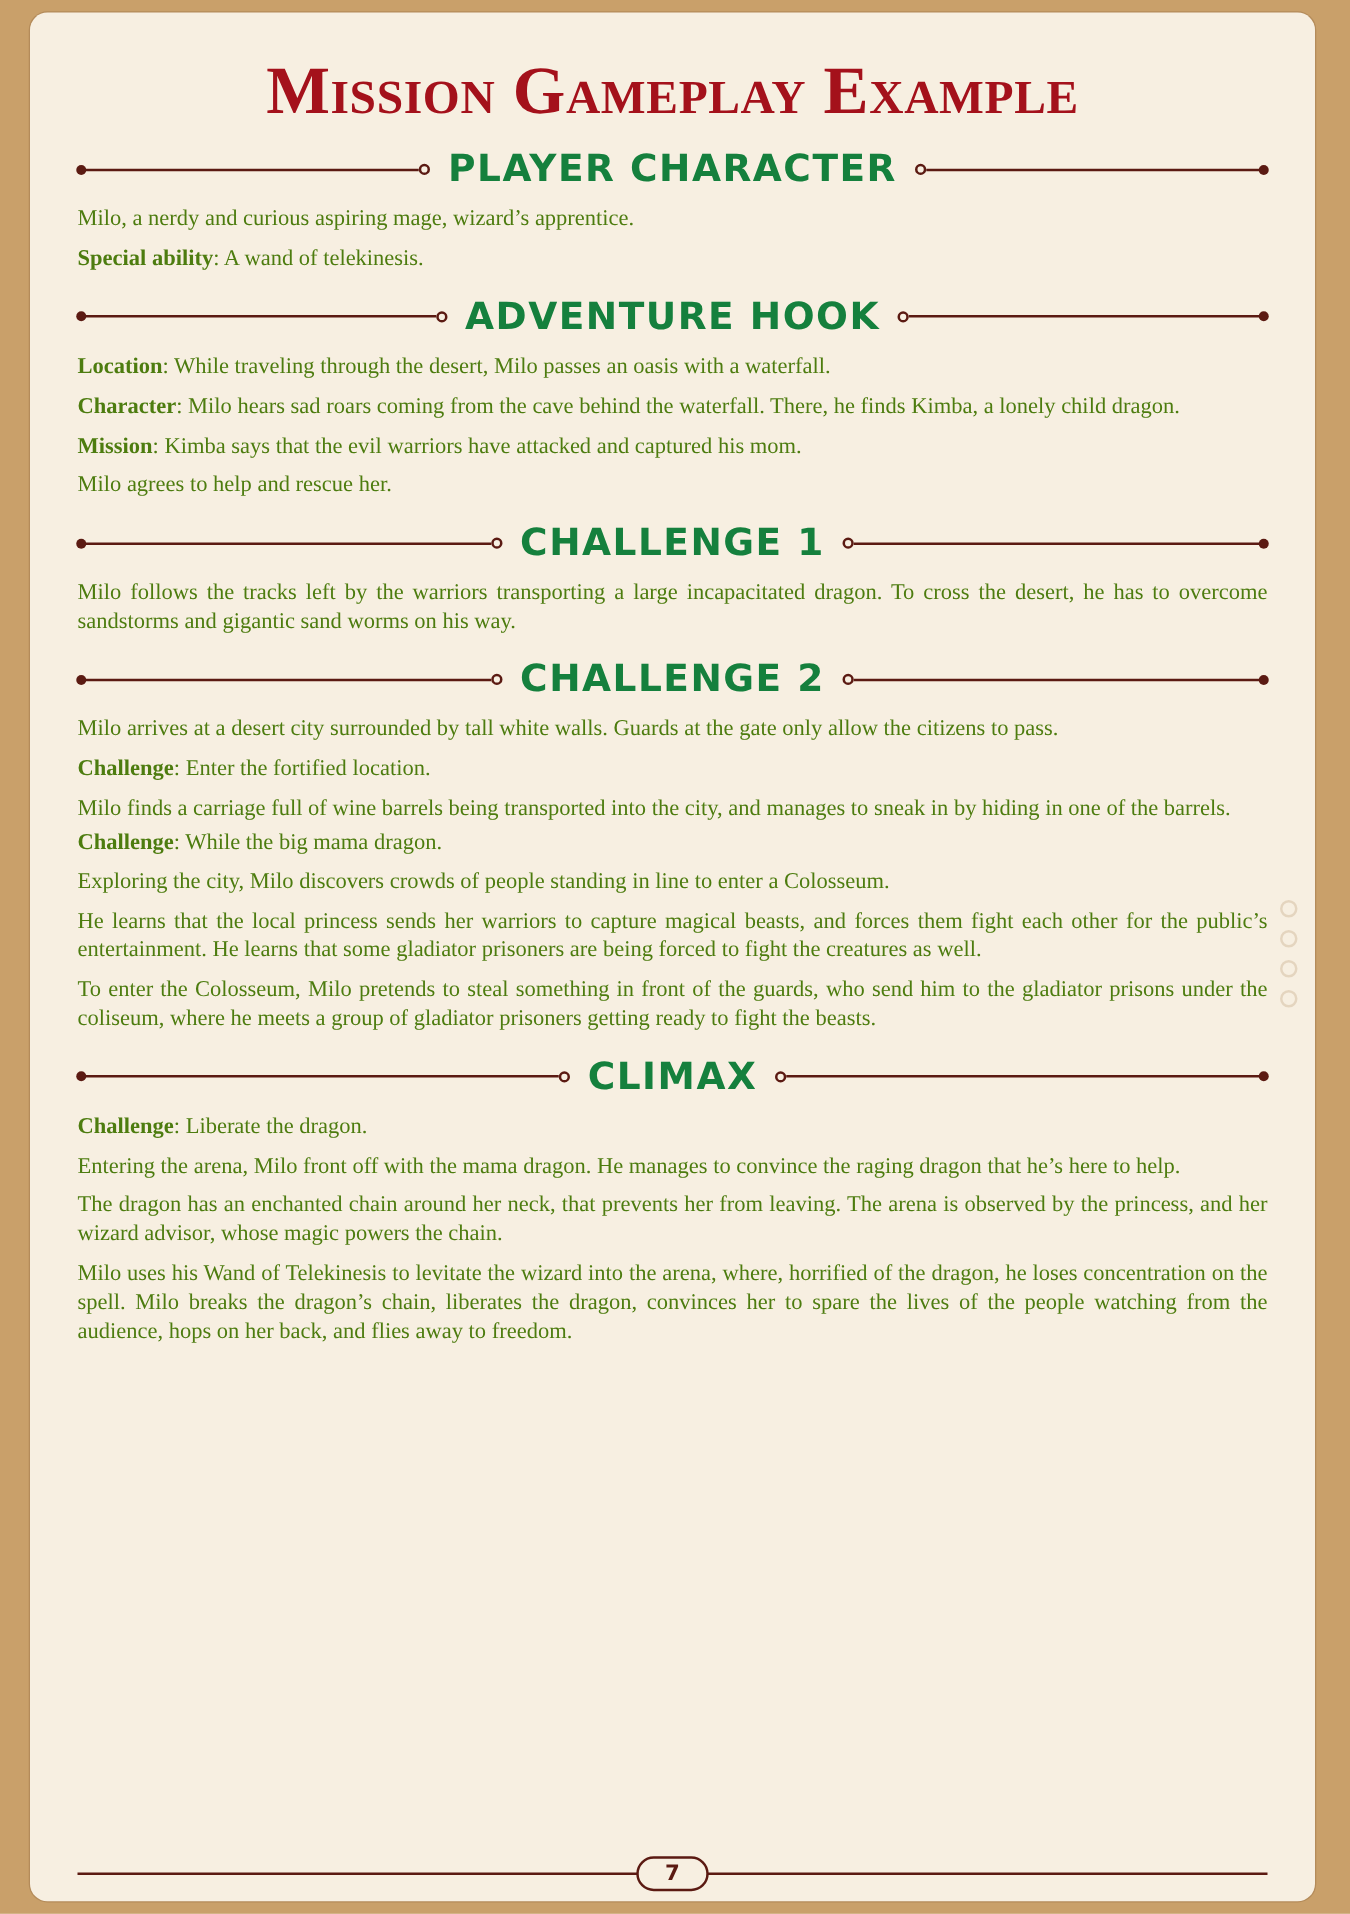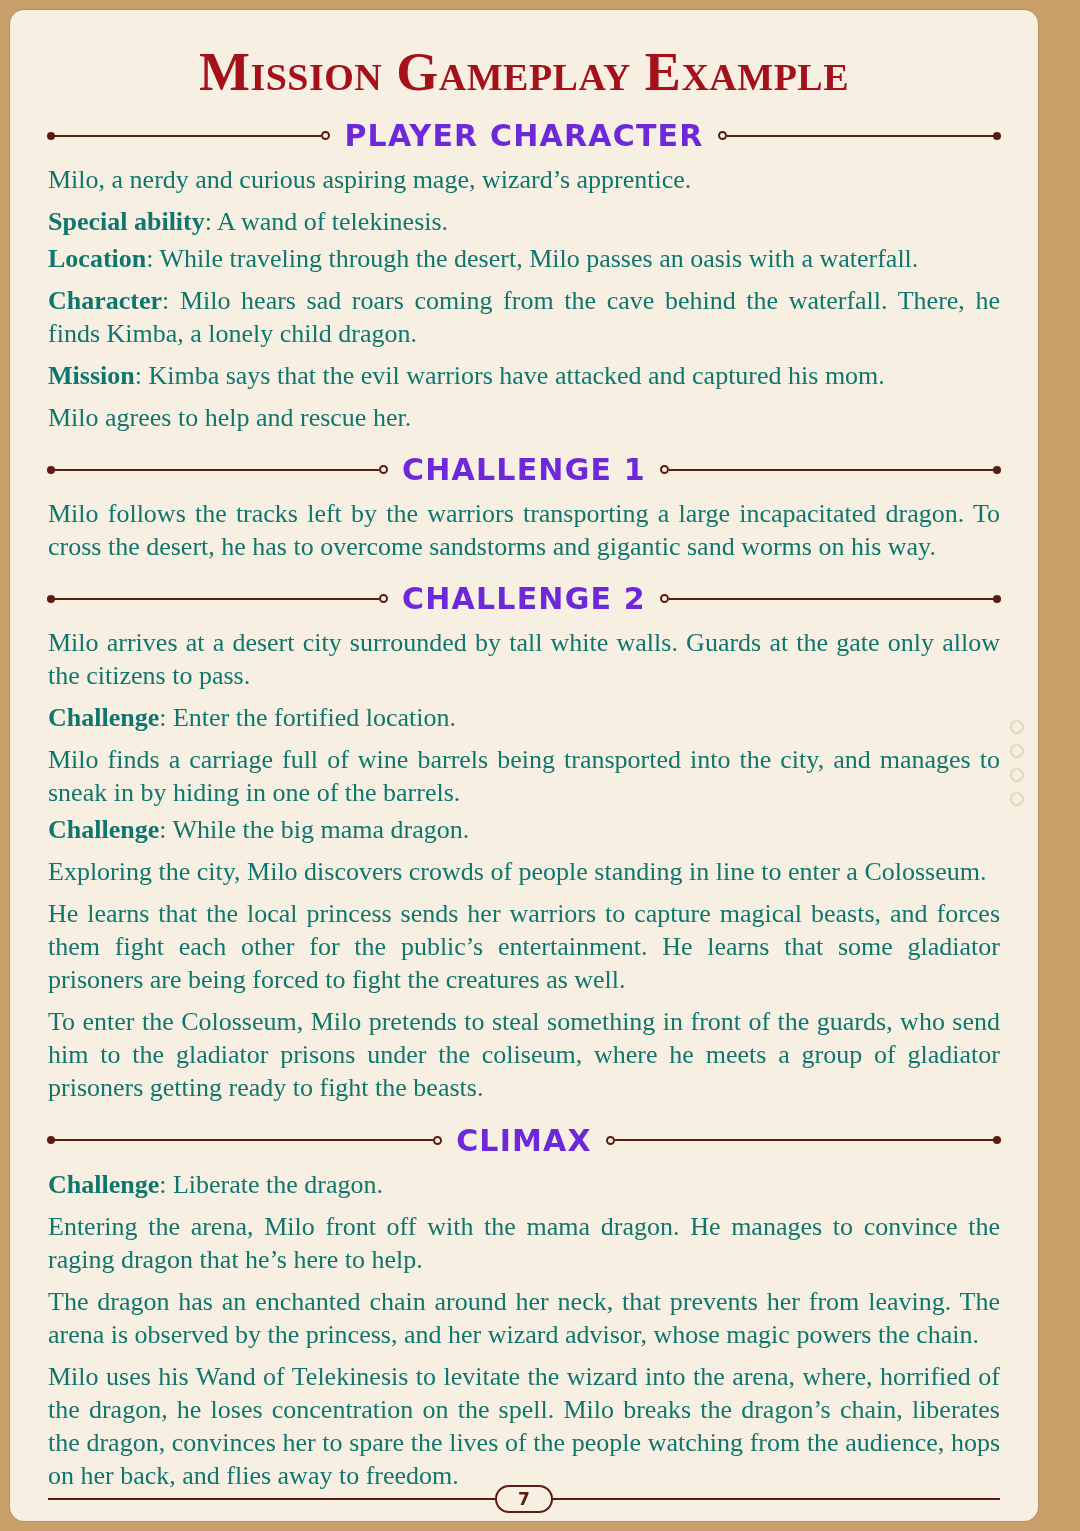--- a/index.html
+++ b/index.html
@@ -8,21 +8,21 @@
   }
   body {
     width: 1080px;
     height: 1531px;
     background: #c9a06a;
     font-family: "Liberation Serif", serif;
     overflow: hidden;
   }
   .page {
     position: absolute;
-    left: 10px;
+    left: 24px;
     top: 10px;
     width: 1028px;
     height: 1511px;
     background: #f7efe1;
     border-radius: 14px;
     box-shadow: 0 0 0 1px rgba(140,100,60,0.35);
     overflow: hidden;
   }
   .page-inner {
     padding: 28px 38px 0 38px;
@@ -73,32 +73,32 @@
     border: 2px solid #5b1a12;
     border-radius: 50%;
     background: #f7efe1;
     box-sizing: border-box;
     flex: 0 0 auto;
   }
   .section-title {
     font-family: "DejaVu Sans", sans-serif;
     font-weight: bold;
     font-size: 30px;
-    color: #6d28d9;
+    color: #15803d;
     letter-spacing: 1.2px;
     padding: 0 14px;
     white-space: nowrap;
     flex: 0 0 auto;
     text-transform: uppercase;
   }
 
   p.body {
-    font-size: 26px;
+    font-size: 18px;
     line-height: 1.27;
-    color: #0f766e;
+    color: #4d7c0f;
     margin: 0 0 9px 0;
     text-align: justify;
     text-justify: inter-word;
   }
   p.body:last-child { margin-bottom: 0; }
   .lead {
     font-weight: bold;
   }
   .block { margin-bottom: 4px; }
 
@@ -159,20 +159,27 @@
       <span class="ring"></span>
       <span class="section-title">Player Character</span>
       <span class="ring"></span>
       <span class="rule right"></span>
     </div>
     <div class="block">
       <p class="body"><span>Milo, a nerdy and curious aspiring mage, wizard’s apprentice.</span></p>
       <p class="body"><span class="lead">Special ability</span><span>: A wand of telekinesis.</span></p>
     </div>
 
+    <div class="section-head">
+      <span class="rule left"></span>
+      <span class="ring"></span>
+      <span class="section-title">Adventure Hook</span>
+      <span class="ring"></span>
+      <span class="rule right"></span>
+    </div>
     <div class="block">
       <p class="body"><span class="lead">Location</span><span>: While traveling through the desert, Milo passes an oasis with a waterfall.</span></p>
       <p class="body"><span class="lead">Character</span><span>: Milo hears sad roars coming from the cave behind the waterfall. There, he finds Kimba, a lonely child dragon.</span></p>
       <p class="body"><span class="lead">Mission</span><span>: Kimba says that the evil warriors have attacked and captured his mom.</span></p>
       <p class="body"><span>Milo agrees to help and rescue her.</span></p>
     </div>
 
     <div class="section-head">
       <span class="rule left"></span>
       <span class="ring"></span>

